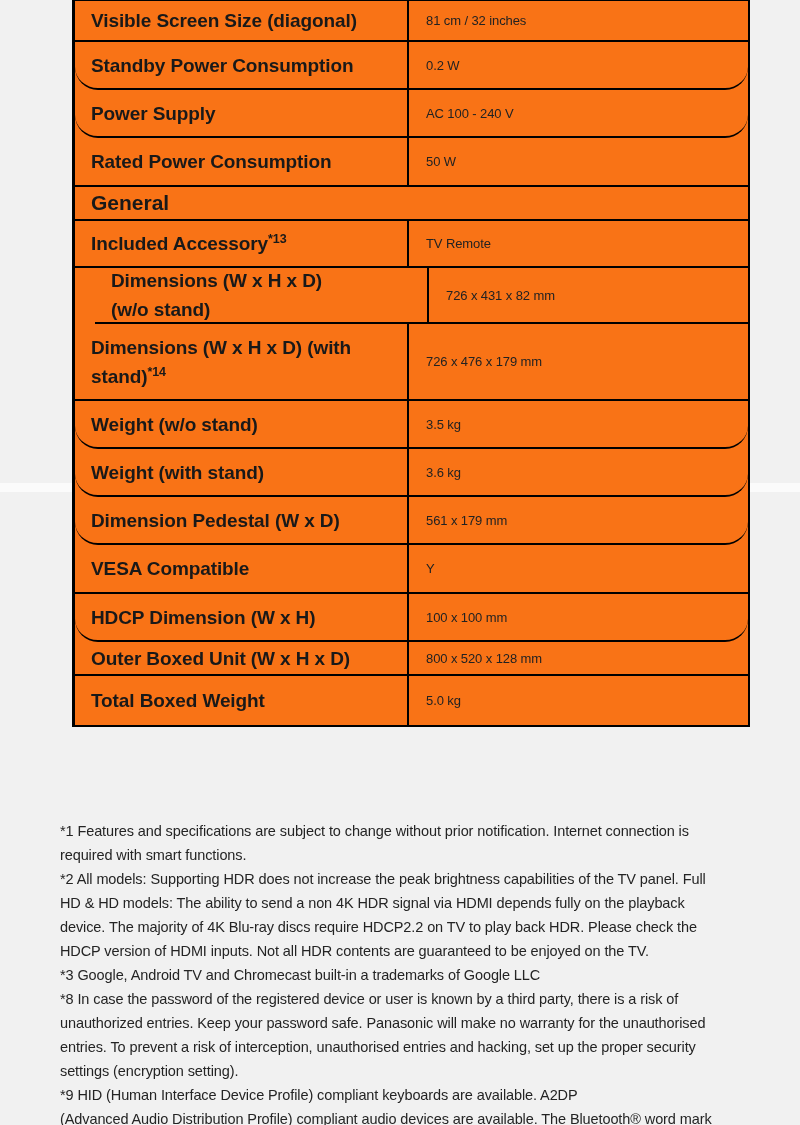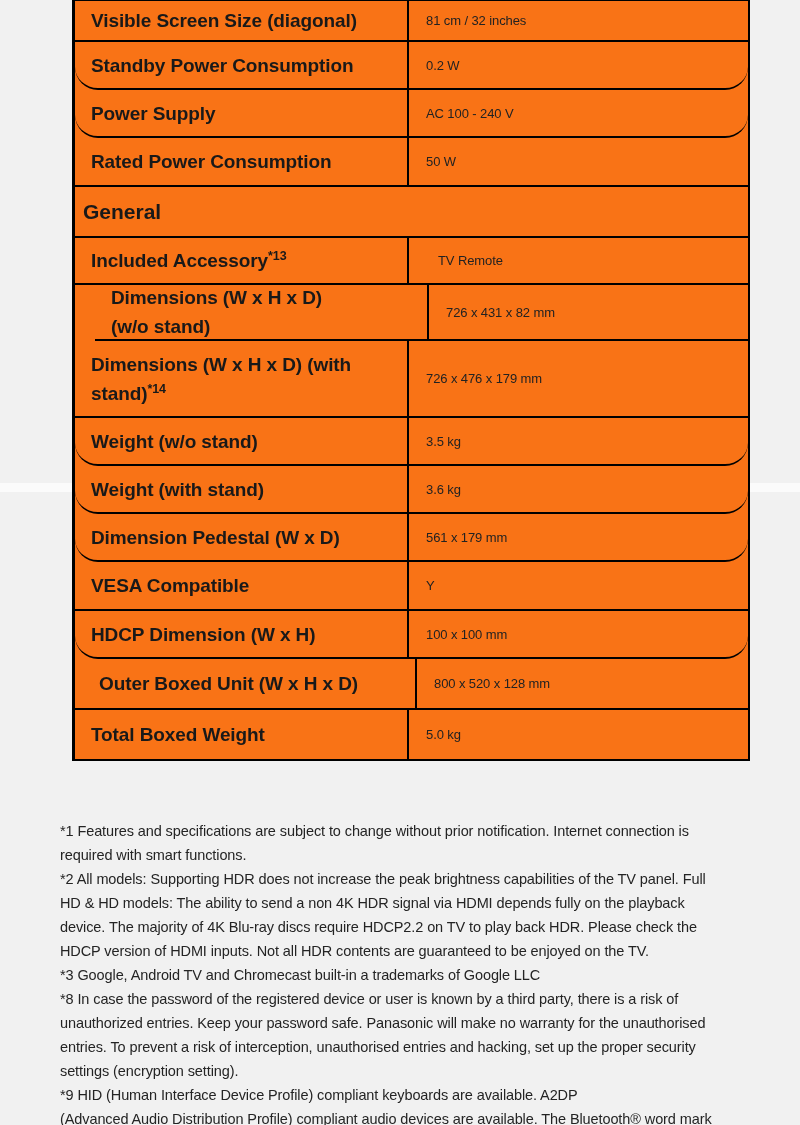--- a/index.html
+++ b/index.html
@@ -73,24 +73,24 @@
     display: flex;
     align-items: center;
     box-sizing: border-box;
     border-bottom: 2px solid #000;
     padding-left: 16px;
     font-weight: bold;
     font-size: 21px;
   }
   
   .h41 { height: 41px; }
-  .h47 { height: 47px; gap: 12px; }
+  .h47 { height: 47px; }
   .h48 { height: 48px; border-radius: 23px; }
   .h49 { height: 49px; }
-  .h51 { height: 51px; padding-left: 8px; }
+  .h51 { height: 34px; }
   .h77 { height: 77px; }
   .h79 { height: 56px; margin-left: 20px; }
   
   .footnotes {
     position: absolute;
     left: 60px; top: 819px;
     width: 700px;
     z-index: 1;
     color: #242424;
     font-size: 14.5px;

